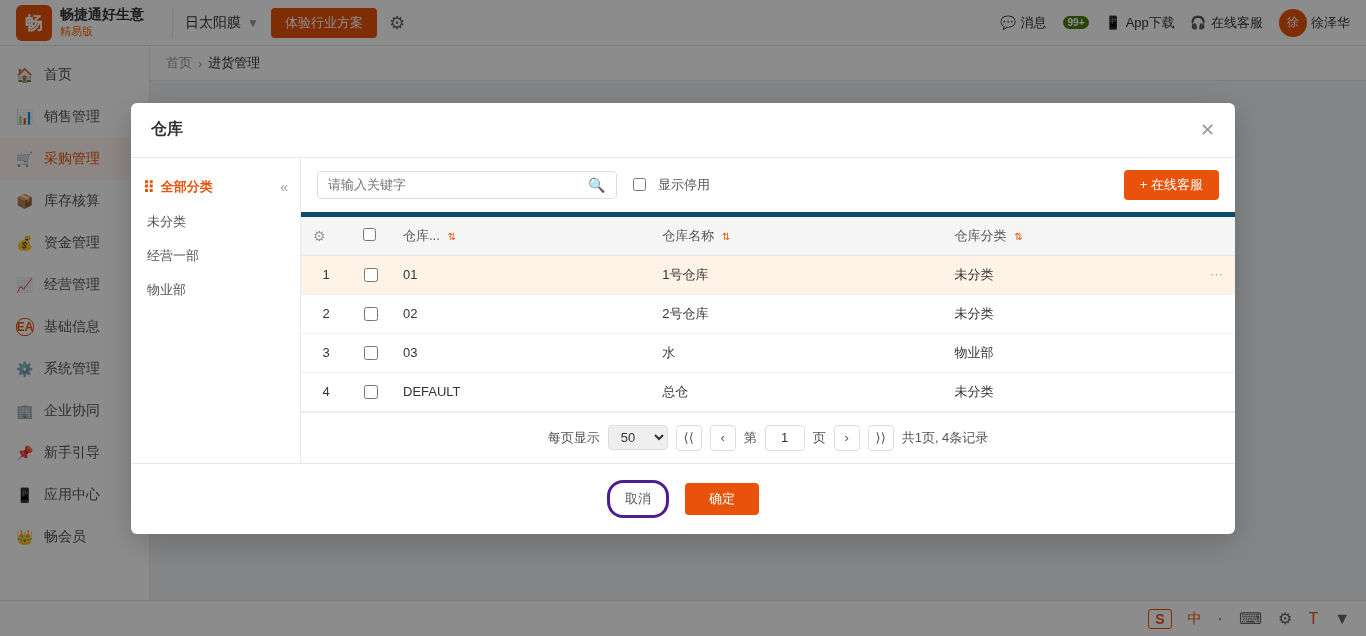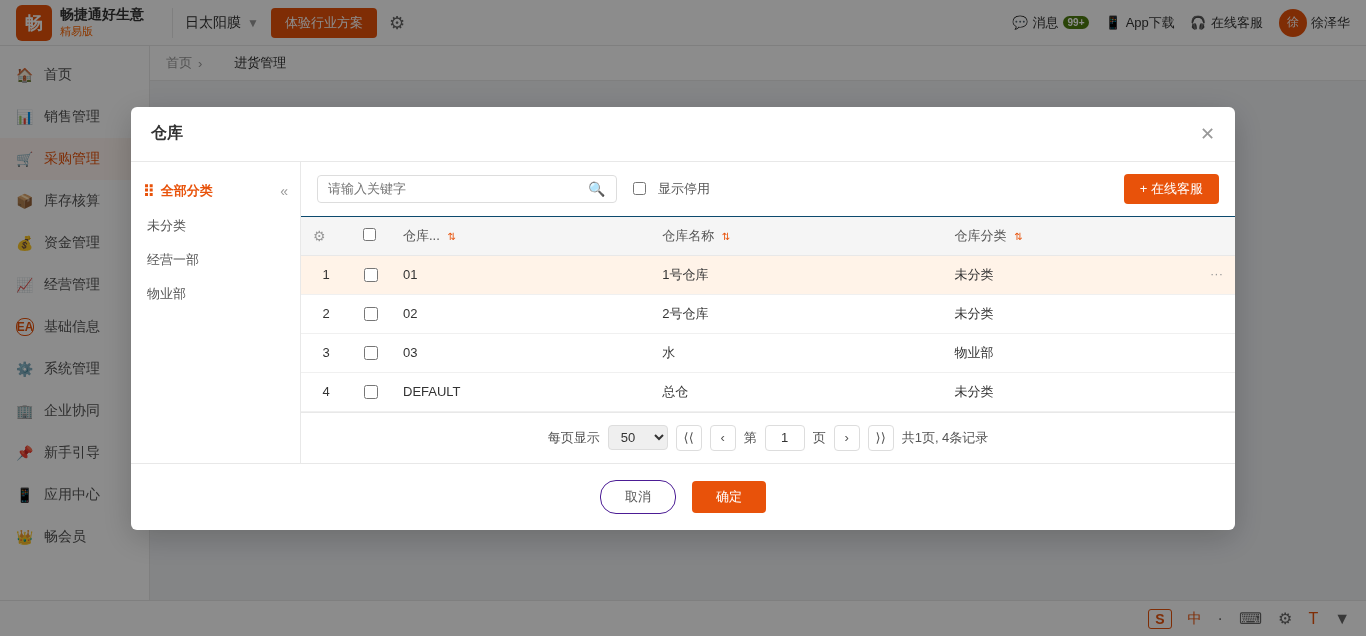--- a/index.html
+++ b/index.html
@@ -48,20 +48,21 @@
     .topbar-settings { margin-left: 12px; color: #666; font-size: 18px; cursor: pointer; }
     .topbar-right { display: flex; align-items: center; gap: 16px; }
     .topbar-right-item { display: flex; align-items: center; gap: 4px; color: #333; font-size: 13px; cursor: pointer; }
     .badge {
       background: #4d7c0f;
       color: #fff;
       border-radius: 8px;
       padding: 1px 5px;
       font-size: 10px;
       font-weight: bold;
+      margin-left: 12px;
     }
     .avatar-circle { width: 28px; height: 28px; background: #e8520a; border-radius: 50%; display: flex; align-items: center; justify-content: center; color: #fff; font-size: 12px; }
 
     
     .main-layout { display: flex; height: 590px; }
 
     
     .sidebar {
       width: 150px;
       background: #fff;
@@ -88,21 +89,21 @@
     .breadcrumb-bar {
       background: #fff;
       padding: 8px 16px;
       border-bottom: 1px solid #e8e8e8;
       display: flex;
       align-items: center;
       gap: 6px;
       font-size: 13px;
       color: #999;
     }
-    .breadcrumb-bar .current { color: #333; margin-left: 26px; }
+    .breadcrumb-bar .current { color: #333; }
 
     
     .overlay {
       position: fixed;
       top: 0; left: 0; right: 0; bottom: 0;
       background: rgba(0,0,0,0.45);
       z-index: 100;
       display: flex;
       align-items: center;
       justify-content: center;
@@ -156,21 +157,21 @@
 
     
     .modal-main { flex: 1; display: flex; flex-direction: column; overflow: hidden; }
 
     
     .modal-toolbar {
       display: flex;
       align-items: center;
       padding: 12px 16px;
       gap: 16px;
-      border-bottom: 1px solid #0c4a6e;
+      border-bottom: 5px solid #0c4a6e;
     }
     .search-box {
       display: flex;
       align-items: center;
       border: 1px solid #ddd;
       border-radius: 4px;
       padding: 5px 10px;
       gap: 6px;
       flex: 1;
       max-width: 300px;
@@ -257,24 +258,24 @@
     
     .modal-footer {
       display: flex;
       align-items: center;
       justify-content: center;
       gap: 16px;
       padding: 16px;
       border-top: 1px solid #e8e8e8;
     }
     .btn-cancel {
-      border: 1px solid #4c1d95;
+      border: 3px solid #4c1d95;
       background: #fff;
       color: #555;
-      padding: 7px 24px;
+      padding: 7px 15px;
       border-radius: 16px;
       cursor: pointer;
       font-size: 13px;
     }
     .btn-confirm {
       background: #e8520a;
       color: #fff;
       border: none;
       padding: 7px 24px;
       border-radius: 4px;

